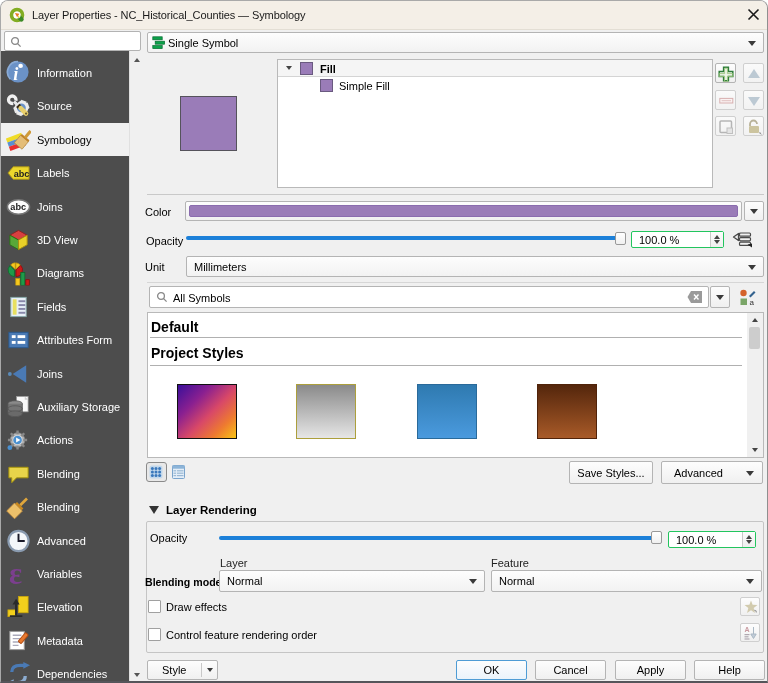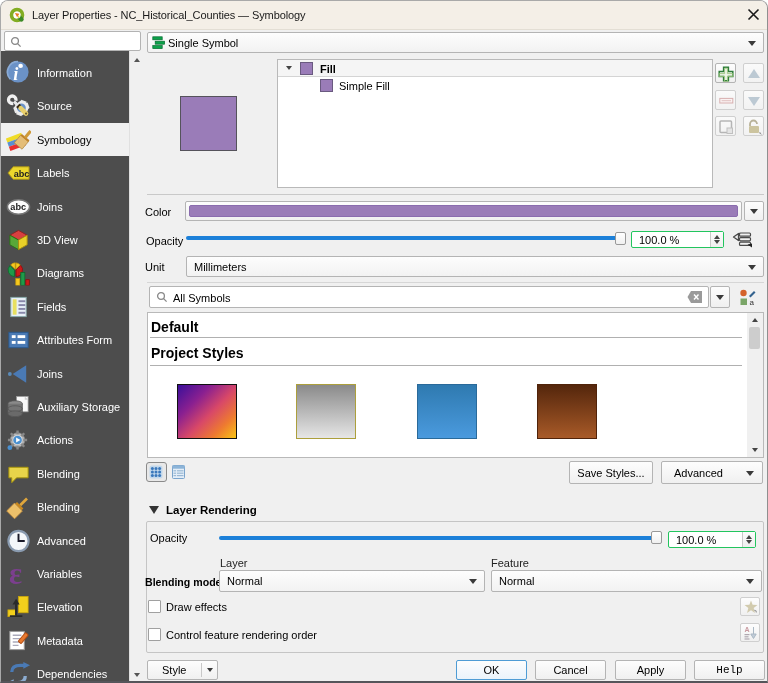--- a/index.html
+++ b/index.html
@@ -471,15 +471,15 @@
   <div class="btn" style="left:455px; top:659px; width:71px; height:20px; border-color:#4e9cd5; background:linear-gradient(#fdfdfd,#eaf3fb);">
       <span class="ctext" style="left:50%; transform:translate(-50%,-50%); top:50%; position:absolute;">OK</span>
     </div>
   <div class="btn" style="left:534px; top:659px; width:71px; height:20px;">
       <span class="ctext" style="left:50%; transform:translate(-50%,-50%); top:50%; position:absolute;">Cancel</span>
     </div>
   <div class="btn" style="left:614px; top:659px; width:71px; height:20px;">
       <span class="ctext" style="left:50%; transform:translate(-50%,-50%); top:50%; position:absolute;">Apply</span>
     </div>
   <div class="btn" style="left:693px; top:659px; width:71px; height:20px;">
-      <span class="ctext" style="left:50%; transform:translate(-50%,-50%); top:50%; position:absolute;font-family:Liberation Mono, monospace;">Help</span>
+      <span class="ctext" style="left:50%; transform:translate(-50%,-50%); top:50%; position:absolute;">Help</span>
     </div>
 </div>
 
 </body></html>

